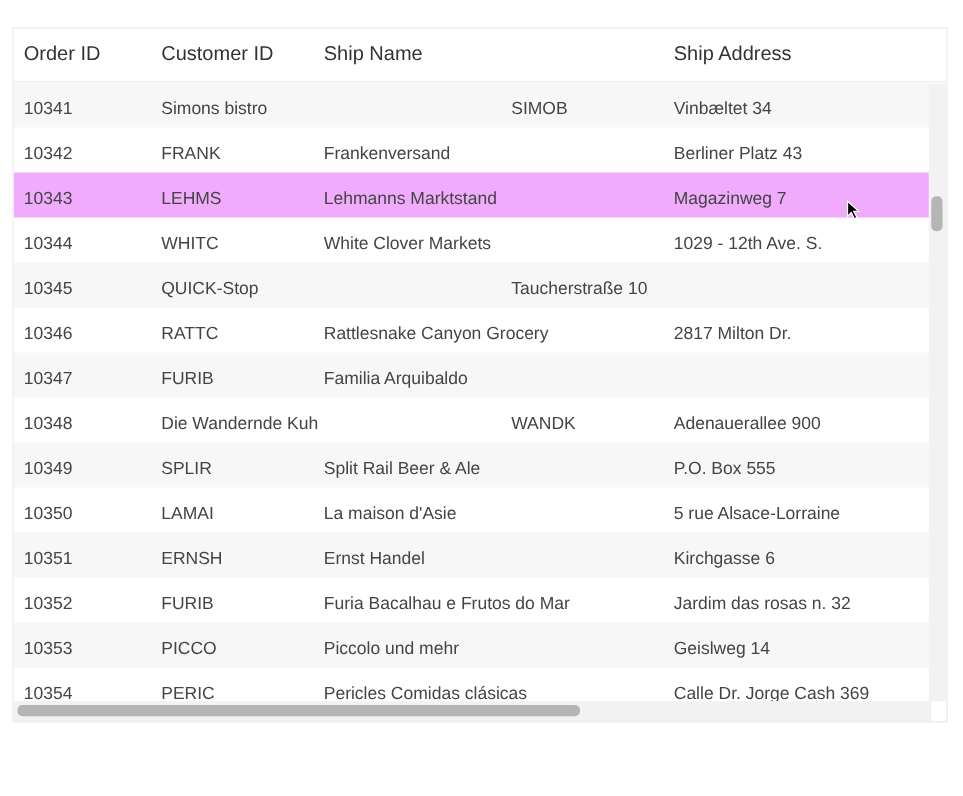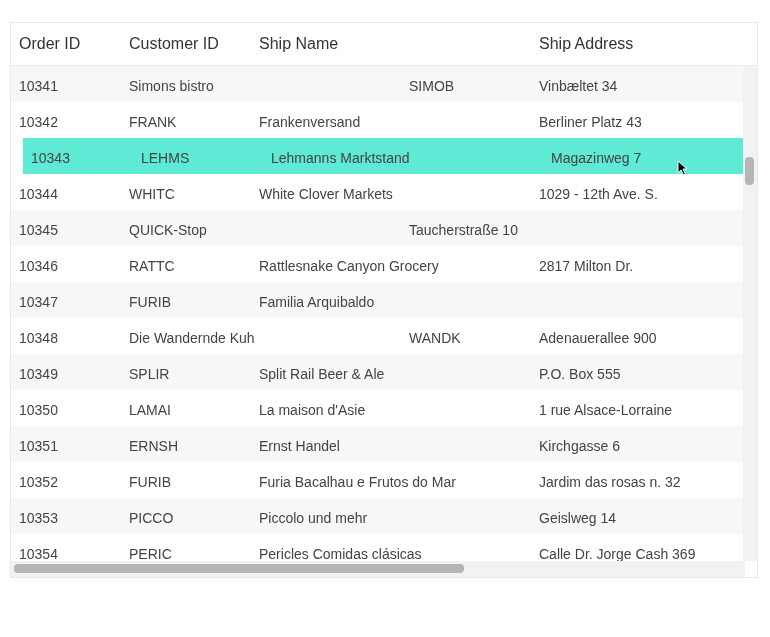--- a/index.html
+++ b/index.html
@@ -48,21 +48,21 @@
       overflow: hidden;
       position: relative;
       background: #fff;
     }
     .data-row {
       display: flex;
       height: 36px;
       align-items: flex-end;
     }
     .data-row.alt { background: #f7f7f7; }
-    .data-row.selected { background: #5eead4; margin-left: 12px; }
+    .data-row.selected { background: #f0abfc; }
     .body-cell {
       padding: 8px 8px;
       color: #444;
       font-size: 14px;
       white-space: nowrap;
       overflow: hidden;
       text-overflow: ellipsis;
       flex-shrink: 0;
     }
 
@@ -174,21 +174,21 @@
       <div class="data-row alt">
         <div class="body-cell col-orderid">10349</div>
         <div class="body-cell col-customerid">SPLIR</div>
         <div class="body-cell col-shipname">Split Rail Beer &amp; Ale</div>
         <div class="body-cell col-shipaddress">P.O. Box 555</div>
       </div>
       <div class="data-row">
         <div class="body-cell col-orderid">10350</div>
         <div class="body-cell col-customerid">LAMAI</div>
         <div class="body-cell col-shipname">La maison d'Asie</div>
-        <div class="body-cell col-shipaddress">1 rue Alsace-Lorraine</div>
+        <div class="body-cell col-shipaddress">5 rue Alsace-Lorraine</div>
       </div>
       <div class="data-row alt">
         <div class="body-cell col-orderid">10351</div>
         <div class="body-cell col-customerid">ERNSH</div>
         <div class="body-cell col-shipname">Ernst Handel</div>
         <div class="body-cell col-shipaddress">Kirchgasse 6</div>
       </div>
       <div class="data-row">
         <div class="body-cell col-orderid">10352</div>
         <div class="body-cell col-customerid">FURIB</div>

